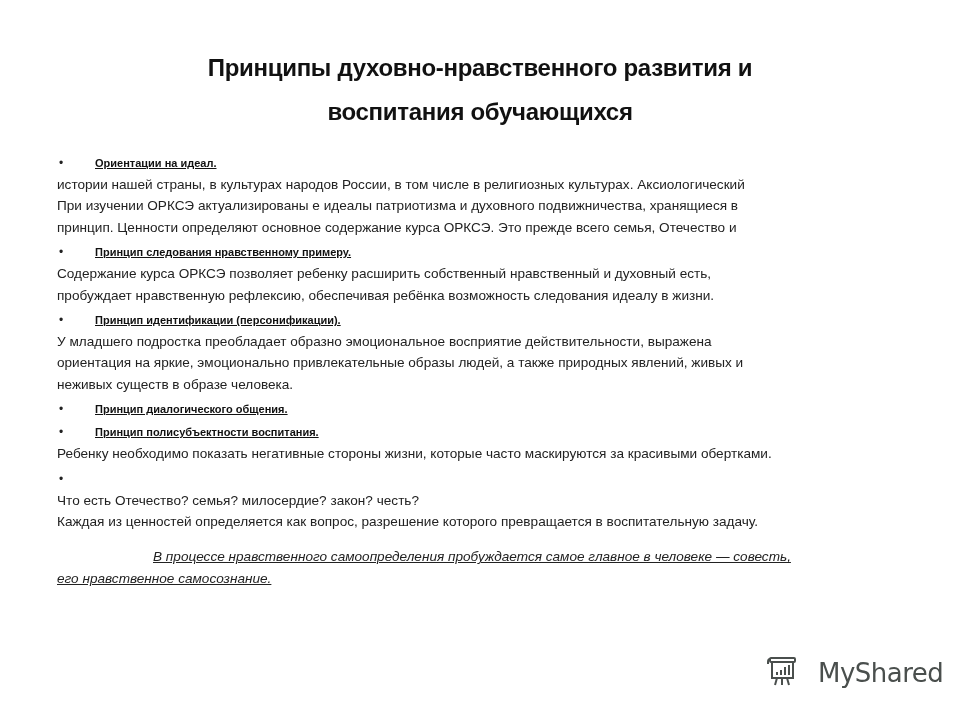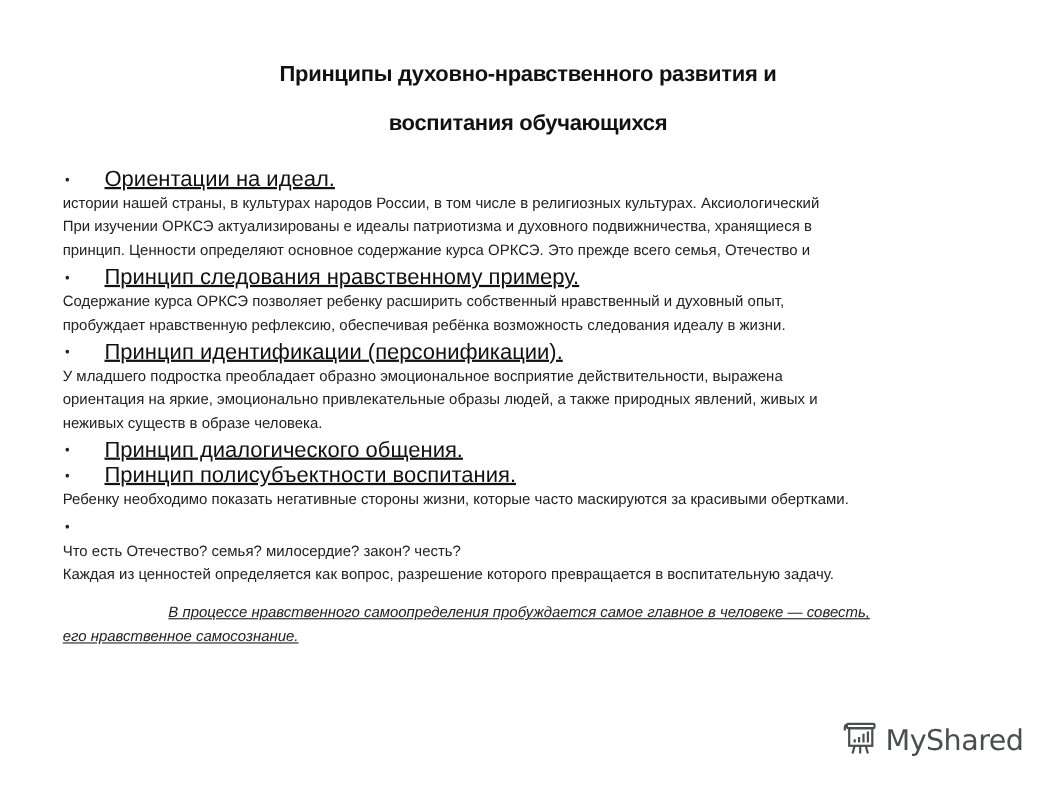--- a/index.html
+++ b/index.html
@@ -1,30 +1,30 @@
 <!DOCTYPE html>
 <html><head>
 <meta charset="utf-8">
 <style>
   html, body { margin:0; padding:0; }
   body { width:960px; height:720px; background:#ffffff; position:relative; overflow:hidden;
          font-family:"Liberation Sans", "DejaVu Sans", sans-serif; color:#1c1c1c; }
   .title { position:absolute; left:60px; top:46px; width:840px; text-align:center;
-           font-family:"Liberation Sans", sans-serif; font-weight:bold; font-size:20px;
+           font-family:"Liberation Sans", sans-serif; font-weight:bold; font-size:24px;
            line-height:44px; color:#111; letter-spacing:-0.3px; }
   .content { position:absolute; left:57px; top:151px; width:850px; font-size:13.6px; line-height:21.4px; color:#222; }
   .bullet-row { position:relative; height:22px; line-height:22px; margin-top:1px; }
   .bullet { position:absolute; left:2px; top:0; font-size:12px; }
-  .heading { position:absolute; left:38px; top:0; font-weight:normal; text-decoration:underline; font-size:20px; color:#111; }
+  .heading { position:absolute; left:38px; top:0; font-weight:bold; text-decoration:underline; font-size:11px; color:#111; }
   .para { margin:0 0 3px 0; }
   .para span { display:block; white-space:nowrap; }
   .final { margin-top:14px; font-style:italic; text-decoration:underline; }
   .final span { display:block; white-space:nowrap; }
   .final .indent { padding-left:96px; }
-  .logo { position:absolute; left:765px; top:655px; display:flex; align-items:center; gap:6px; }
+  .logo { position:absolute; left:765px; top:655px; display:flex; align-items:center; gap:19px; }
   .logo-text { font-family:"DejaVu Sans", sans-serif; font-size:26px; color:#4a4f4d; letter-spacing:-0.5px; }
 </style>
 </head>
 <body>
 
 <div class="title">
   <div>Принципы духовно-нравственного развития и</div>
   <div>воспитания обучающихся</div>
 </div>
 
@@ -38,21 +38,21 @@
     <span>истории нашей страны, в культурах народов России, в том числе в религиозных культурах. Аксиологический</span>
     <span>При изучении  ОРКСЭ актуализированы е идеалы патриотизма и духовного подвижничества,  хранящиеся  в</span>
     <span>принцип. Ценности определяют основное  содержание курса ОРКСЭ. Это прежде всего семья, Отечество и</span>
   </div>
 
   <div class="bullet-row">
     <span class="bullet">•</span>
     <span class="heading">Принцип следования нравственному примеру.</span>
   </div>
   <div class="para">
-    <span>Содержание курса ОРКСЭ  позволяет ребенку расширить собственный нравственный  и духовный опыт,</span>
+    <span>Содержание курса ОРКСЭ  позволяет ребенку расширить собственный нравственный  и духовный есть,</span>
     <span>пробуждает нравственную  рефлексию, обеспечивая ребёнка возможность следования идеалу в жизни.</span>
   </div>
 
   <div class="bullet-row">
     <span class="bullet">•</span>
     <span class="heading">Принцип идентификации (персонификации).</span>
   </div>
   <div class="para">
     <span>У младшего подростка преобладает образно эмоциональное восприятие действительности, выражена</span>
     <span>ориентация на яркие, эмоционально привлекательные образы людей, а также природных явлений, живых и</span>

